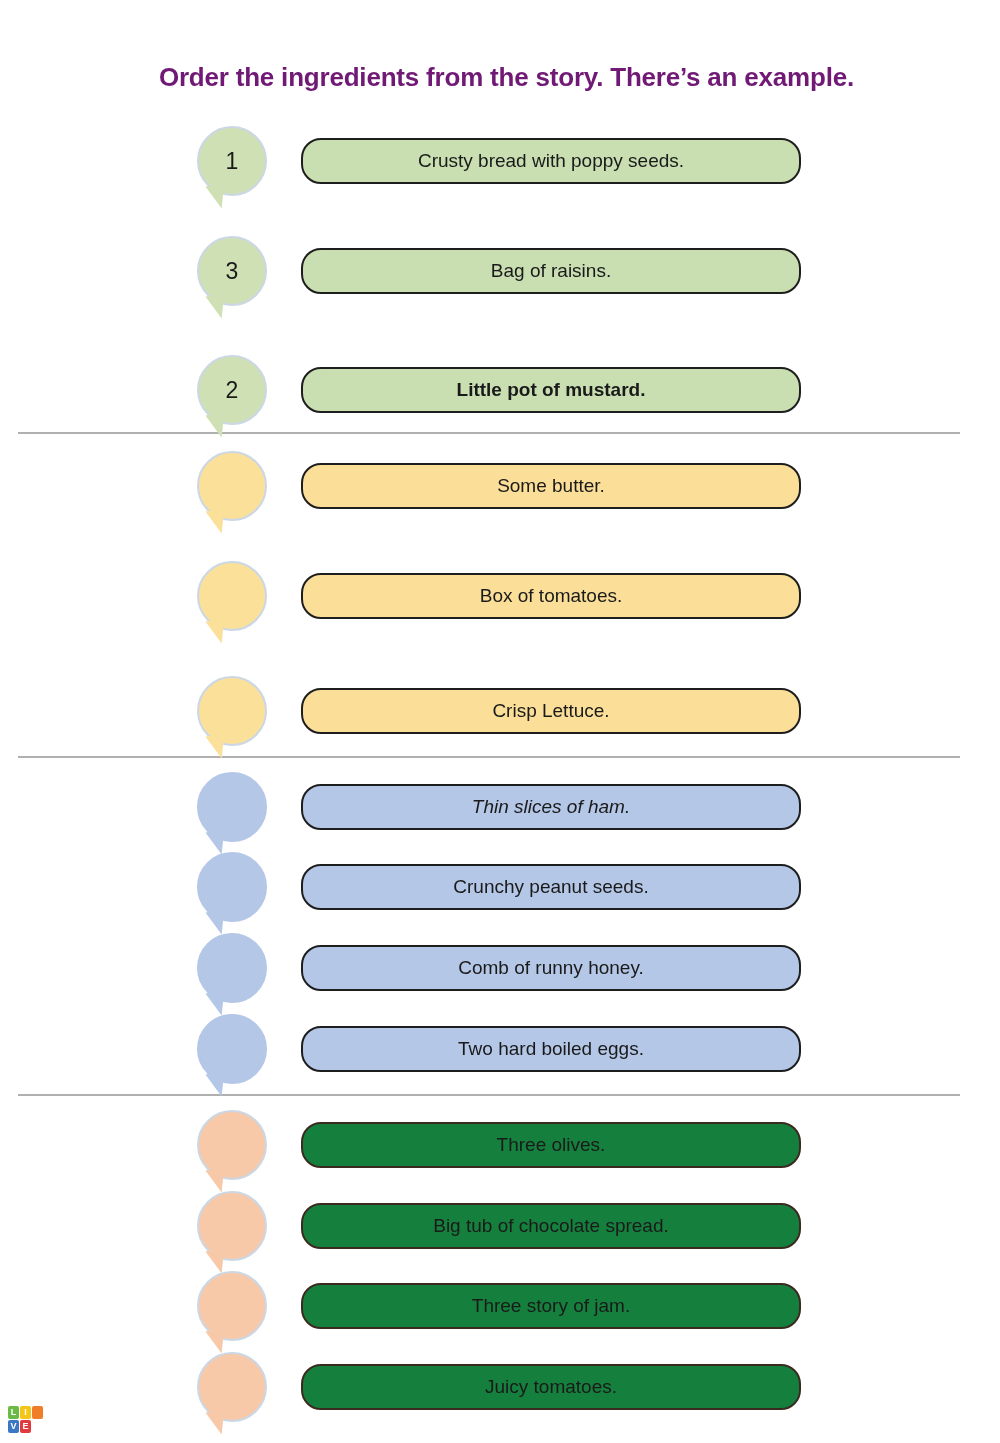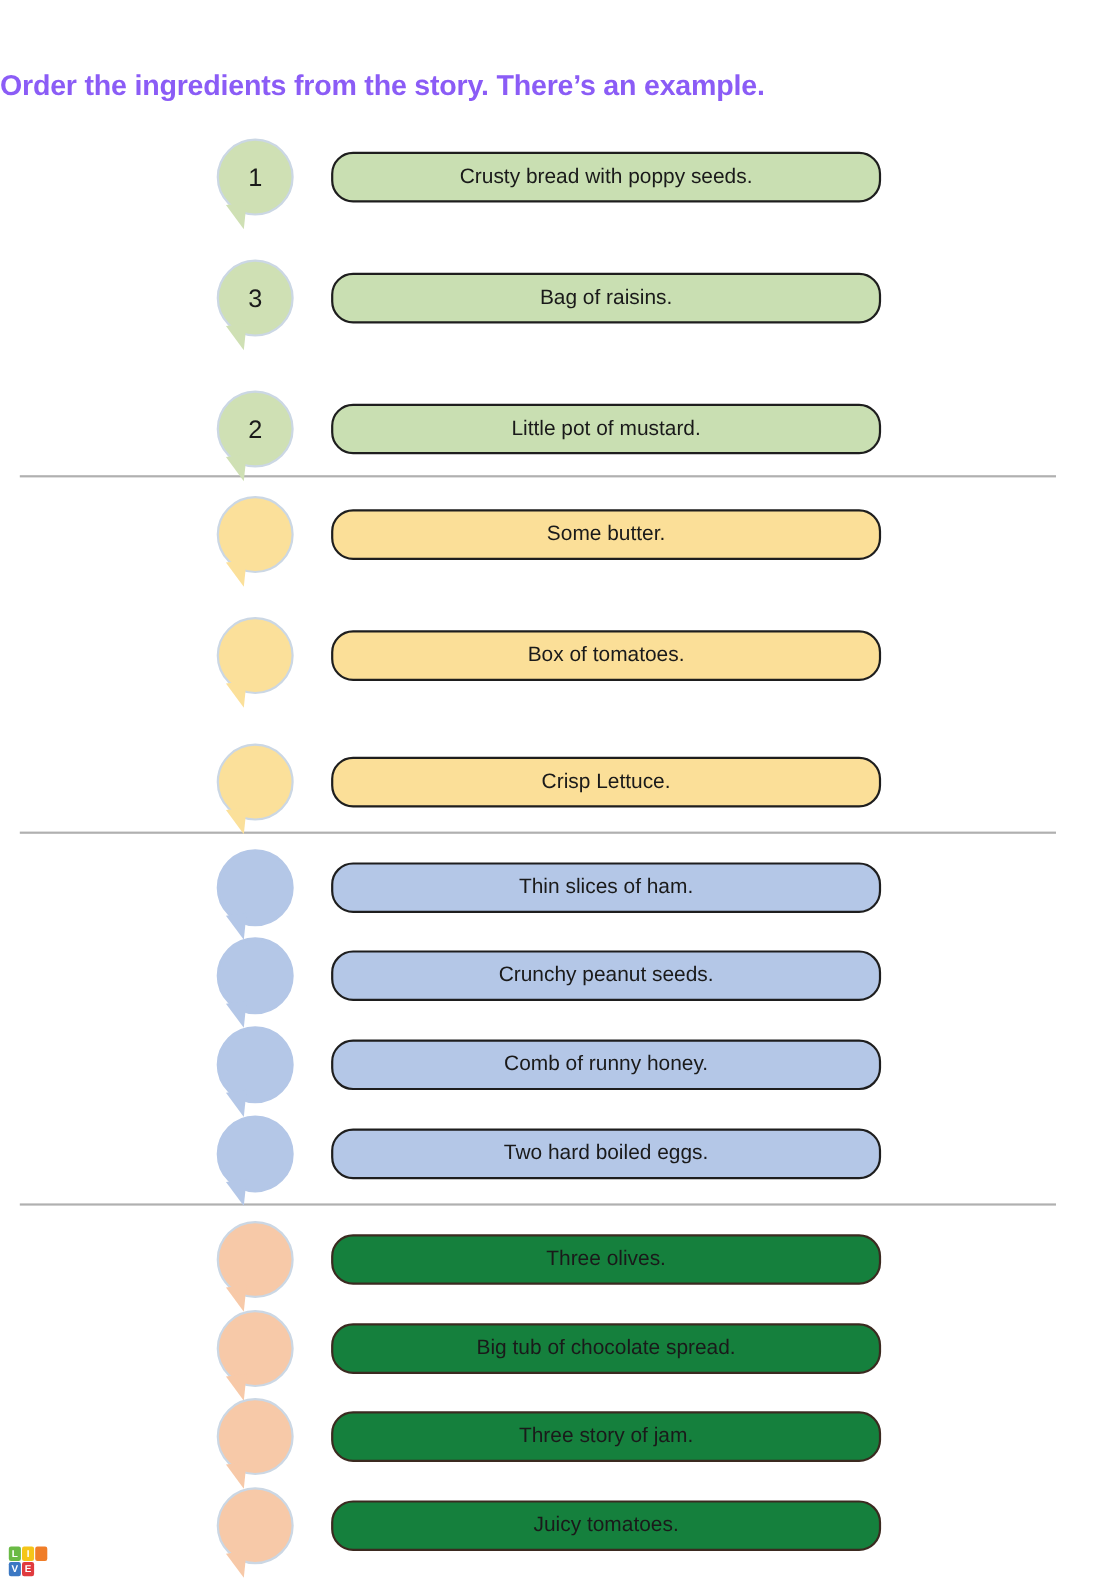--- a/index.html
+++ b/index.html
@@ -15,24 +15,24 @@
     font-family: "Liberation Sans", "DejaVu Sans", sans-serif;
     overflow: hidden;
   }
 
   
   .page-title {
     position: absolute;
     left: 0;
     top: 45px;
     width: 854px;
-    text-align: left;
+    text-align: right;
     font-size: 26px;
     font-weight: bold;
-    color: #8b5cf6;
+    color: #701a75;
     letter-spacing: -0.2px;
   }
 
   
   .divider {
     position: absolute;
     left: 18px;
     width: 942px;
     height: 2px;
     background: #b0b0b0;
@@ -168,21 +168,21 @@
         <div class="tail"></div>
         <span class="num">3</span>
       </div>
       <div class="pill green" style="top: -23px;">Bag of raisins.</div>
     </div>
     <div class="row" style="top: 390px;">
       <div class="bubble green" style="top: -35px;">
         <div class="tail"></div>
         <span class="num">2</span>
       </div>
-      <div class="pill green" style="top: -23px;">Little pot of mustard.</div>
+      <div class="pill green" style="top: -23px; font-weight: bold;">Little pot of mustard.</div>
     </div>
     <div class="row" style="top: 486px;">
       <div class="bubble yellow" style="top: -35px;">
         <div class="tail"></div>
         <span class="num"></span>
       </div>
       <div class="pill yellow" style="top: -23px;">Some butter.</div>
     </div>
     <div class="row" style="top: 596px;">
       <div class="bubble yellow" style="top: -35px;">
@@ -196,21 +196,21 @@
         <div class="tail"></div>
         <span class="num"></span>
       </div>
       <div class="pill yellow" style="top: -23px;">Crisp Lettuce.</div>
     </div>
     <div class="row" style="top: 807px;">
       <div class="bubble blue" style="top: -35px;">
         <div class="tail"></div>
         <span class="num"></span>
       </div>
-      <div class="pill blue" style="top: -23px;">Thin slices of ham.</div>
+      <div class="pill blue" style="top: -23px; font-style: italic;">Thin slices of ham.</div>
     </div>
     <div class="row" style="top: 887px;">
       <div class="bubble blue" style="top: -35px;">
         <div class="tail"></div>
         <span class="num"></span>
       </div>
       <div class="pill blue" style="top: -23px;">Crunchy peanut seeds.</div>
     </div>
     <div class="row" style="top: 968px;">
       <div class="bubble blue" style="top: -35px;">

